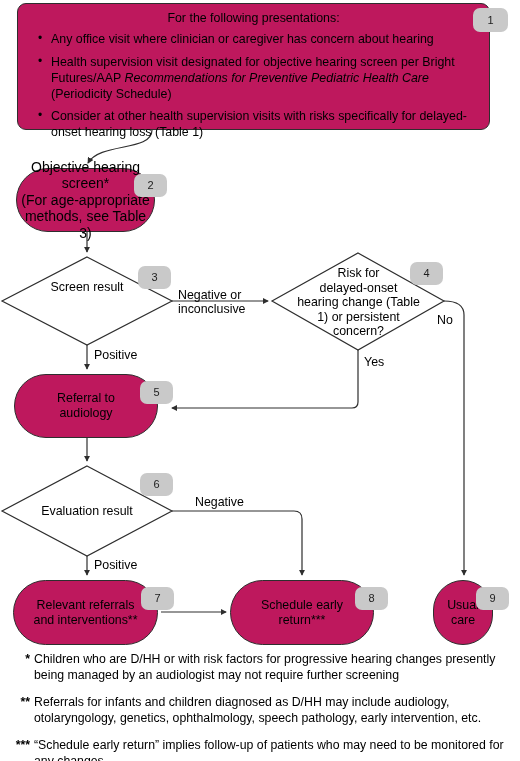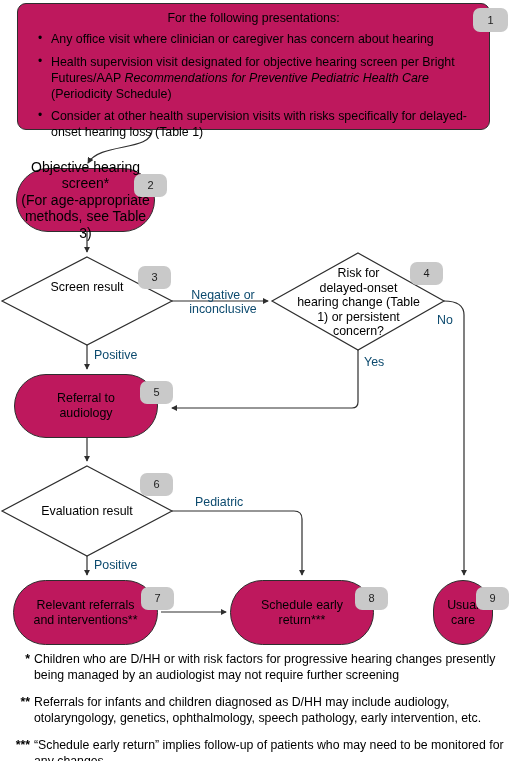--- a/index.html
+++ b/index.html
@@ -53,23 +53,23 @@
     font-size: 11px;
     display: flex;
     align-items: center;
     justify-content: center;
     z-index: 6;
     line-height: 1;
   }
   .edge-label {
     position: absolute;
     font-size: 12.4px;
-    color: #0c4a6e;
+    color: #000000;
     line-height: 1.14;
-    text-align: center;
+    text-align: left;
     white-space: nowrap;
     z-index: 5;
     background: transparent;
   }
   .diamond-label {
     position: absolute;
     font-size: 12.4px;
     text-align: center;
     line-height: 1.17;
     z-index: 4;
@@ -264,21 +264,21 @@
   </div>
   <div id="badge9" class="badge">9</div>
 
   <div id="lbl-neg-inc" class="edge-label">
     <span>Negative or</span><br>
     <span>inconclusive</span>
   </div>
   <div id="lbl-positive1" class="edge-label">Positive</div>
   <div id="lbl-yes" class="edge-label">Yes</div>
   <div id="lbl-no" class="edge-label">No</div>
-  <div id="lbl-negative2" class="edge-label">Pediatric</div>
+  <div id="lbl-negative2" class="edge-label">Negative</div>
   <div id="lbl-positive2" class="edge-label">Positive</div>
 
   <div id="footnotes">
     <p class="fn">
       <span class="mark">*</span>
       <span>Children who are D/HH or with risk factors for progressive hearing changes presently being managed by an audiologist may not require further screening</span>
     </p>
     <p class="fn">
       <span class="mark">**</span>
       <span>Referrals for infants and children diagnosed as D/HH may include audiology, otolaryngology, genetics, ophthalmology, speech pathology, early intervention, etc.</span>

